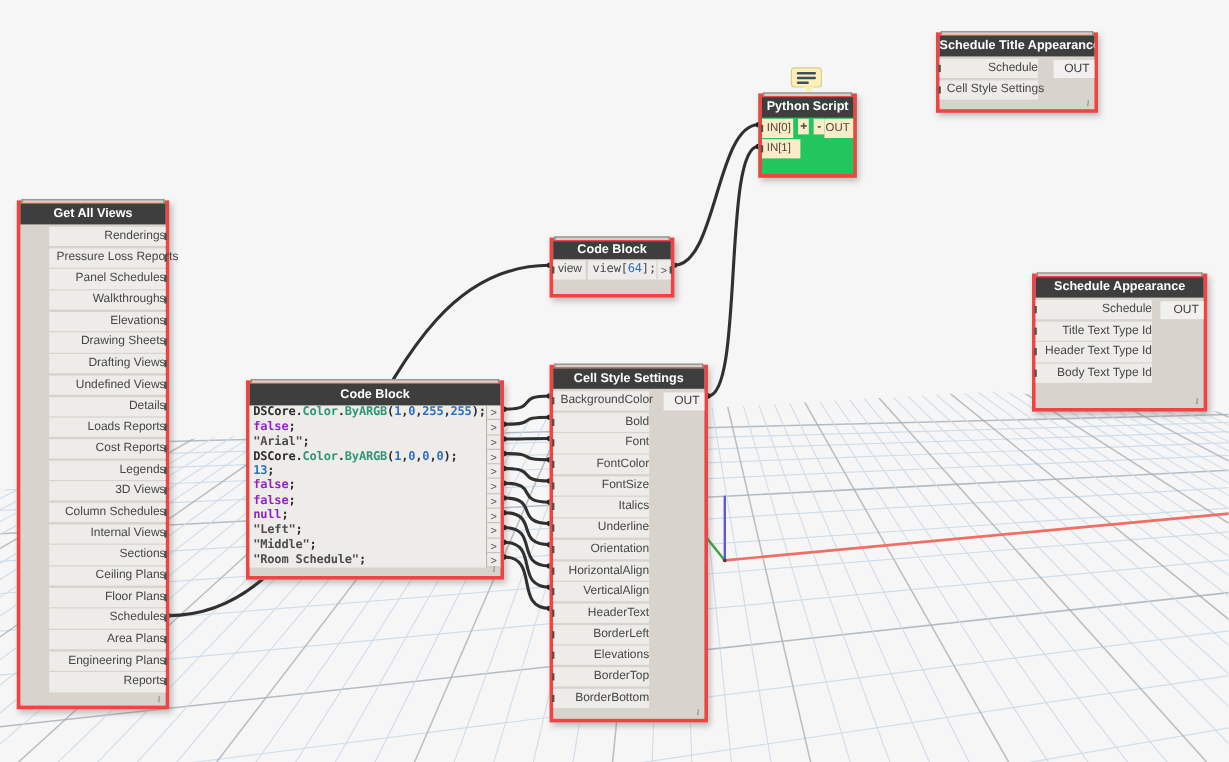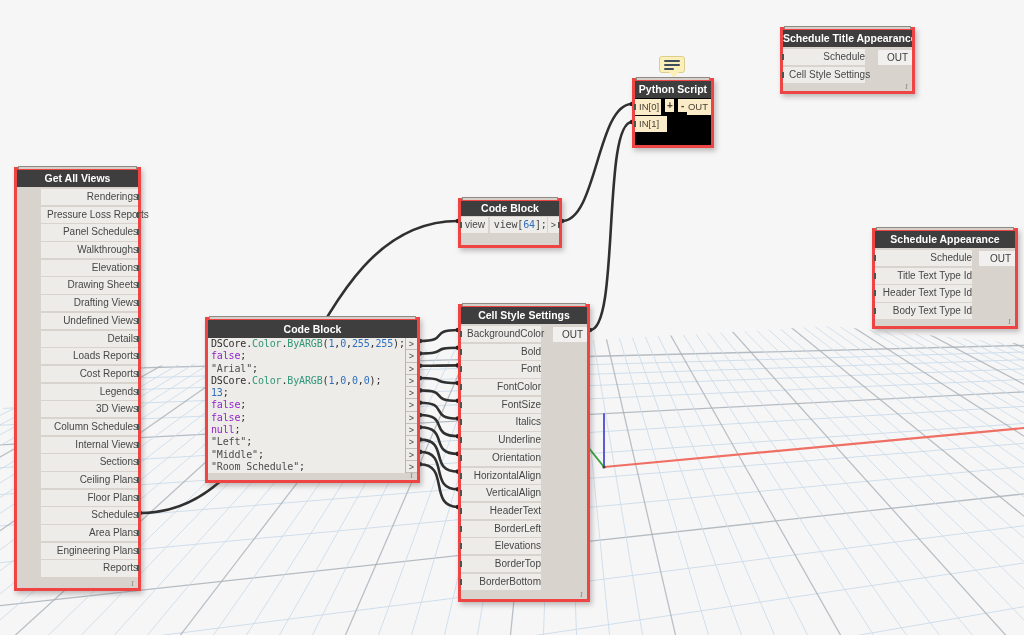--- a/index.html
+++ b/index.html
@@ -44,21 +44,21 @@
   .chip.tick-r::after{content:"";position:absolute;right:-1px;top:5px;width:2px;height:6px;background:#55504a;}
   
   #node-get-all-views{left:14px;top:167px;width:127px;height:424px;}
   #node-get-all-views .rows{margin:2px 0 12px 24px;border-radius:16px;}
   
   #node-code-block-values{left:205px;top:317px;width:215px;height:166px;}
   .cb-grid{display:flex;}
   .cb-lines{flex:1;background:#EDECE9;border-right:1px solid #b9b5ae;}
   .code-line{
     font-family:"DejaVu Sans Mono",monospace;font-size:10px;letter-spacing:-0.15px;
-    line-height:12.3px;height:12.3px;white-space:pre;color:#2e2e2e;padding-left:3px;
+    line-height:12.3px;height:12.3px;white-space:pre;color:#2e2e2e;padding-left:3px;font-weight:bold;
   }
   .tok-num{color:#2e6fc0;}
   .tok-kw{color:#9125c9;}
   .tok-type{color:#2f9678;}
   .tok-str{color:#4d4d4d;}
   .cb-ports{width:14px;}
   .cb-port{
     height:12.3px;line-height:12.3px;font-size:9px;color:#444;text-align:center;
     background:#EDECE9;border-bottom:1px solid #c4c0b9;box-sizing:border-box;
   }
@@ -72,21 +72,21 @@
   .scb-out{width:13px;margin-left:1px;text-align:center;padding-left:0 !important;font-size:9px;color:#444;}
   
   #node-cell-style-settings{left:458px;top:304px;width:132px;height:298px;}
   #node-cell-style-settings .rows{margin-top:2px;width:80px;}
   .out-chip{
     position:absolute;background:#F1F0EE;color:#3c3c3c;font-size:10px;
     height:15px;line-height:15px;padding:0 4px;text-align:right;
   }
   #node-cell-style-settings .out-chip{right:0;top:20px;width:26px;}
   
-  #node-python-script{left:632px;top:78px;width:82px;height:70px;background:#000000;}
+  #node-python-script{left:632px;top:78px;width:82px;height:70px;background:#22c55e;}
   #node-python-script .chip{background:#FAECC8;color:#4a4335;}
   .py-row{display:flex;margin-top:1px;align-items:flex-start;}
   .py-in{width:28px;height:16.2px;line-height:16.2px;font-size:9.5px;padding-left:4px;}
   .py-btn{width:11px;height:13px;line-height:13px;margin-left:4px;text-align:center;
     background:#FAECC8;color:#6b5b3f;font-size:10px;font-weight:bold;padding:0;}
   .py-out{margin-left:auto;width:26px;height:16.2px;line-height:16.2px;font-size:9.5px;
     text-align:right;padding-right:3px;background:#FAECC8;color:#4a4335;}
   
   #python-note{
     position:absolute;left:659px;top:56px;width:26px;height:17px;z-index:3;
@@ -97,21 +97,21 @@
     content:"";position:absolute;left:9px;bottom:-6px;
     border-left:5px solid transparent;border-right:5px solid transparent;border-top:6px solid #FBF1B8;
   }
   #python-note .bar{height:2px;background:#3E4E5E;border-radius:1px;}
   #python-note .bar.short{width:60%;}
   
   #node-schedule-title-appearance{left:780px;top:27px;width:135px;height:67px;}
   #node-schedule-title-appearance .rows{margin-top:2px;width:82px;}
   #node-schedule-title-appearance .out-chip{right:0;top:20px;width:26px;}
   
-  #node-schedule-appearance{left:860px;top:228px;width:146px;height:101px;margin-left:12px;}
+  #node-schedule-appearance{left:860px;top:228px;width:146px;height:115px;}
   #node-schedule-appearance .rows{margin-top:2px;width:97px;}
   #node-schedule-appearance .out-chip{right:0;top:20px;width:28px;}
 </style>
 </head>
 <body>
 
 <div id="grid-clip">
   <svg id="grid-svg">
       <line x1="-20" y1="372" x2="1100" y2="343.40425531914894" stroke="#a9b2ba" stroke-width="1.3" opacity="0.85"></line>
       <line x1="-20" y1="382.53" x2="1100" y2="349.75212765957446" stroke="#cdddeb" stroke-width="1" opacity="0.95"></line>

